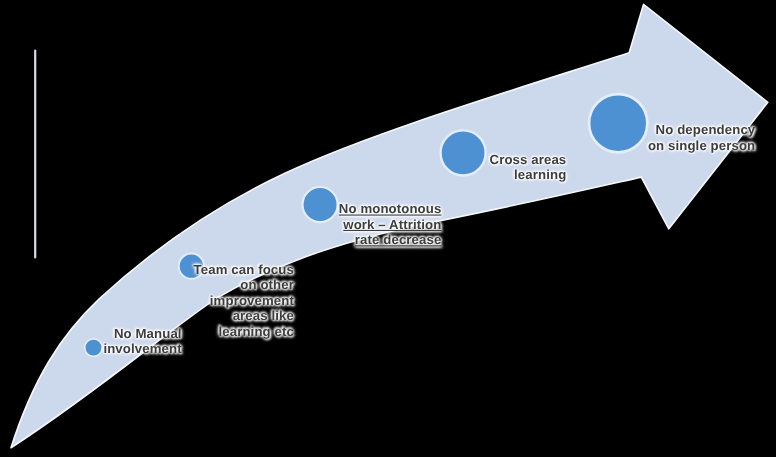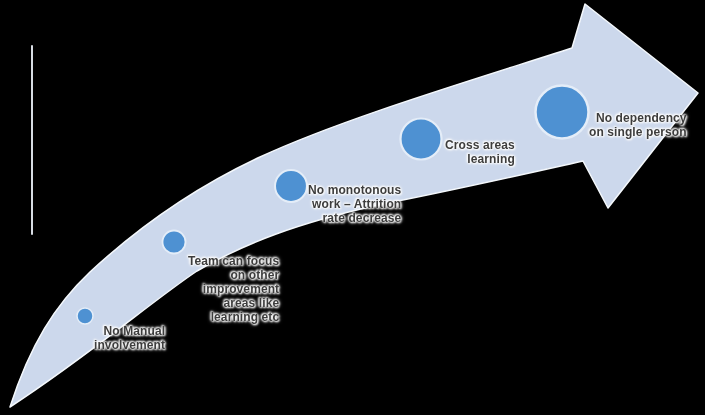--- a/index.html
+++ b/index.html
@@ -29,23 +29,23 @@
     white-space: pre-line;
     letter-spacing: 0.1px;
     text-shadow:
       0 0 2px #ffffff,
       0 0 3px #ffffff,
       0 0 4px #ffffff,
       1px 1px 2px #ffffff,
       -1px -1px 2px #ffffff;
     text-align: right;
   }
-  .m1 { left: 94px;  top: 324px; }
-  .m2 { left: 188px; top: 238px; margin-top: 16px; }
-  .m3 { left: 308px; top: 183px; }
+  .m1 { left: 94px;  top: 296px; }
+  .m2 { left: 176px; top: 238px; }
+  .m3 { left: 308px; top: 183px; text-decoration: underline; }
   .m4 { left: 445px; top: 138px; }
   .m5 { left: 589px; top: 111px; }
 </style>
 </head>
 <body>
 
 <div id="stage">
 
   <svg id="arrow-svg" width="705" height="415" viewBox="0 0 705 415">
 

